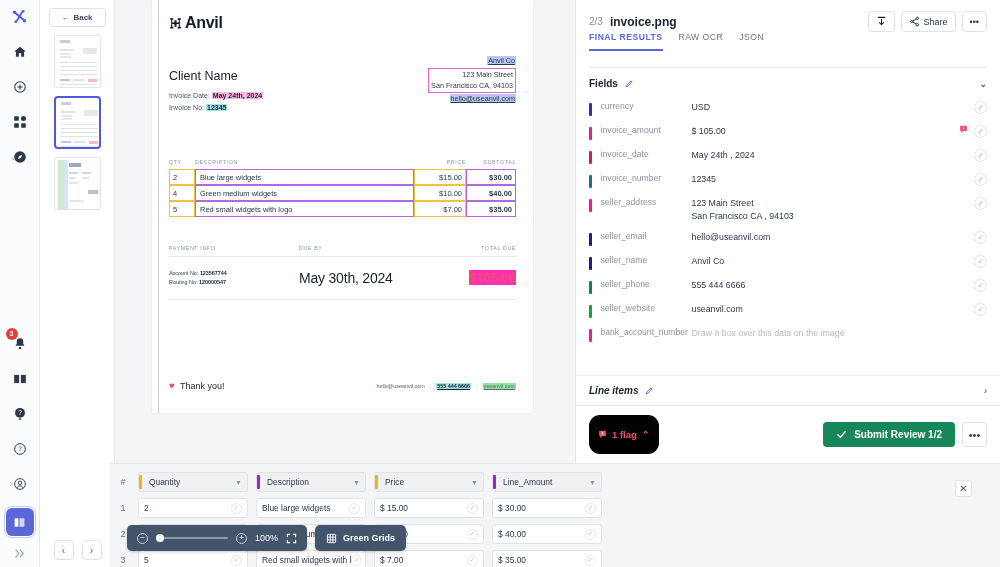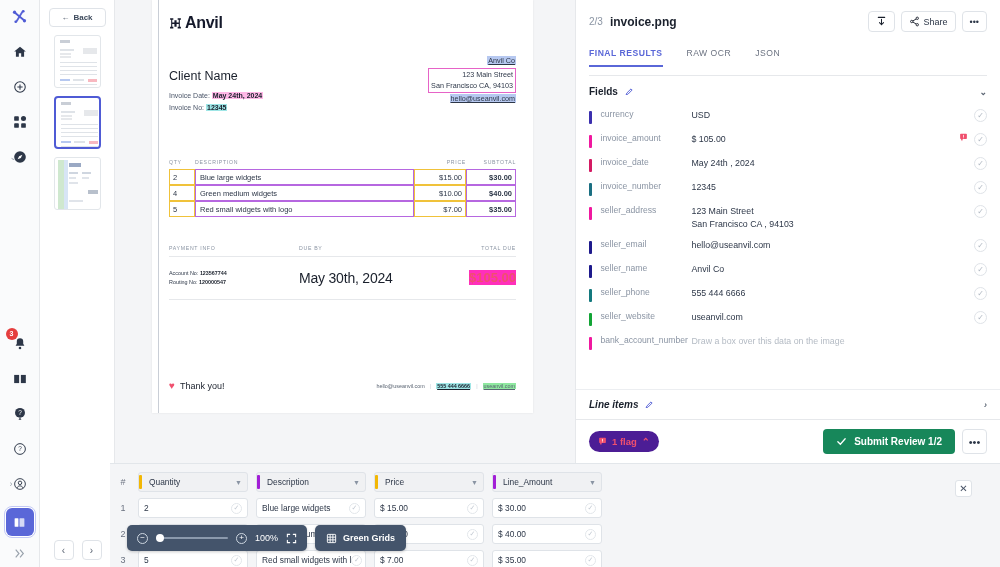--- a/index.html
+++ b/index.html
@@ -164,21 +164,21 @@
   .rhead { padding:11px 13px 0 13px; }
   .rtitle { display:flex; align-items:center; gap:7px;}
   .pgidx { font-size:10px; color:#8a94a3; }
   .fname { font-size:12px; font-weight:bold; color:#1a202c;}
   .rbtns { margin-left:auto; display:flex; gap:6px;}
   .rbtn {
     height:21px; min-width:21px; border:1px solid #dfe3e8; border-radius:4px;
     background:#fff; display:flex; align-items:center; justify-content:center;
     gap:4px; padding:0 7px; font-size:9px; color:#2d3748; cursor:pointer; font-weight:500;
   }
-  .tabs { display:flex; gap:24px; margin-top:16px; border-bottom:1px solid #e6e8eb; padding-bottom:8px;}
+  .tabs { display:flex; gap:16px; margin-top:0; border-bottom:1px solid #e6e8eb; padding-bottom:16px;}
   .tab { font-size:8.6px; letter-spacing:.5px; color:#6b7280; padding-bottom:7px; cursor:pointer;}
   .tab.act { color:#5a67d8; border-bottom:2px solid #5a67d8; font-weight:bold;}
 
   .fields-hd {
     display:flex; align-items:center; gap:7px; padding:10px 13px 8px 13px;
     font-size:10px; font-weight:bold; color:#1a202c;
   }
   .pencil { color:#5a67d8; font-size:9px; cursor:pointer;}
   .chev { margin-left:auto; color:#5a6472; font-size:9px; cursor:pointer;}
   .flist { flex:1; overflow:hidden; position:relative; }
@@ -201,21 +201,21 @@
     background:linear-gradient(to bottom, rgba(255,255,255,0), #fff);
   }
   .lineitems {
     display:flex; align-items:center; gap:7px; padding:9px 13px;
     border-top:1px solid #eceef1; font-size:10px; font-weight:bold; color:#1a202c;font-style:italic;
   }
   .rfoot {
     border-top:1px solid #e6e8eb; padding:9px 13px; display:flex; align-items:center;
   }
   .flag {
-    background:#4c1d95; color:#f0506e; border-radius:11px; height:21px;
+    background:#000000; color:#f0506e; border-radius:11px; height:39px;
     display:flex; align-items:center; gap:5px; padding:0 9px;
     font-size:9.5px; font-weight:bold; cursor:pointer;
   }
   .submit {
     margin-left:auto; background:#17875a; color:#fff; border-radius:4px;
     height:25px; display:flex; align-items:center; gap:7px; padding:0 13px;
     font-size:10px; font-weight:bold; cursor:pointer;
   }
   .more-btn {
     margin-left:7px; width:25px; height:25px; border:1px solid #dfe3e8;

